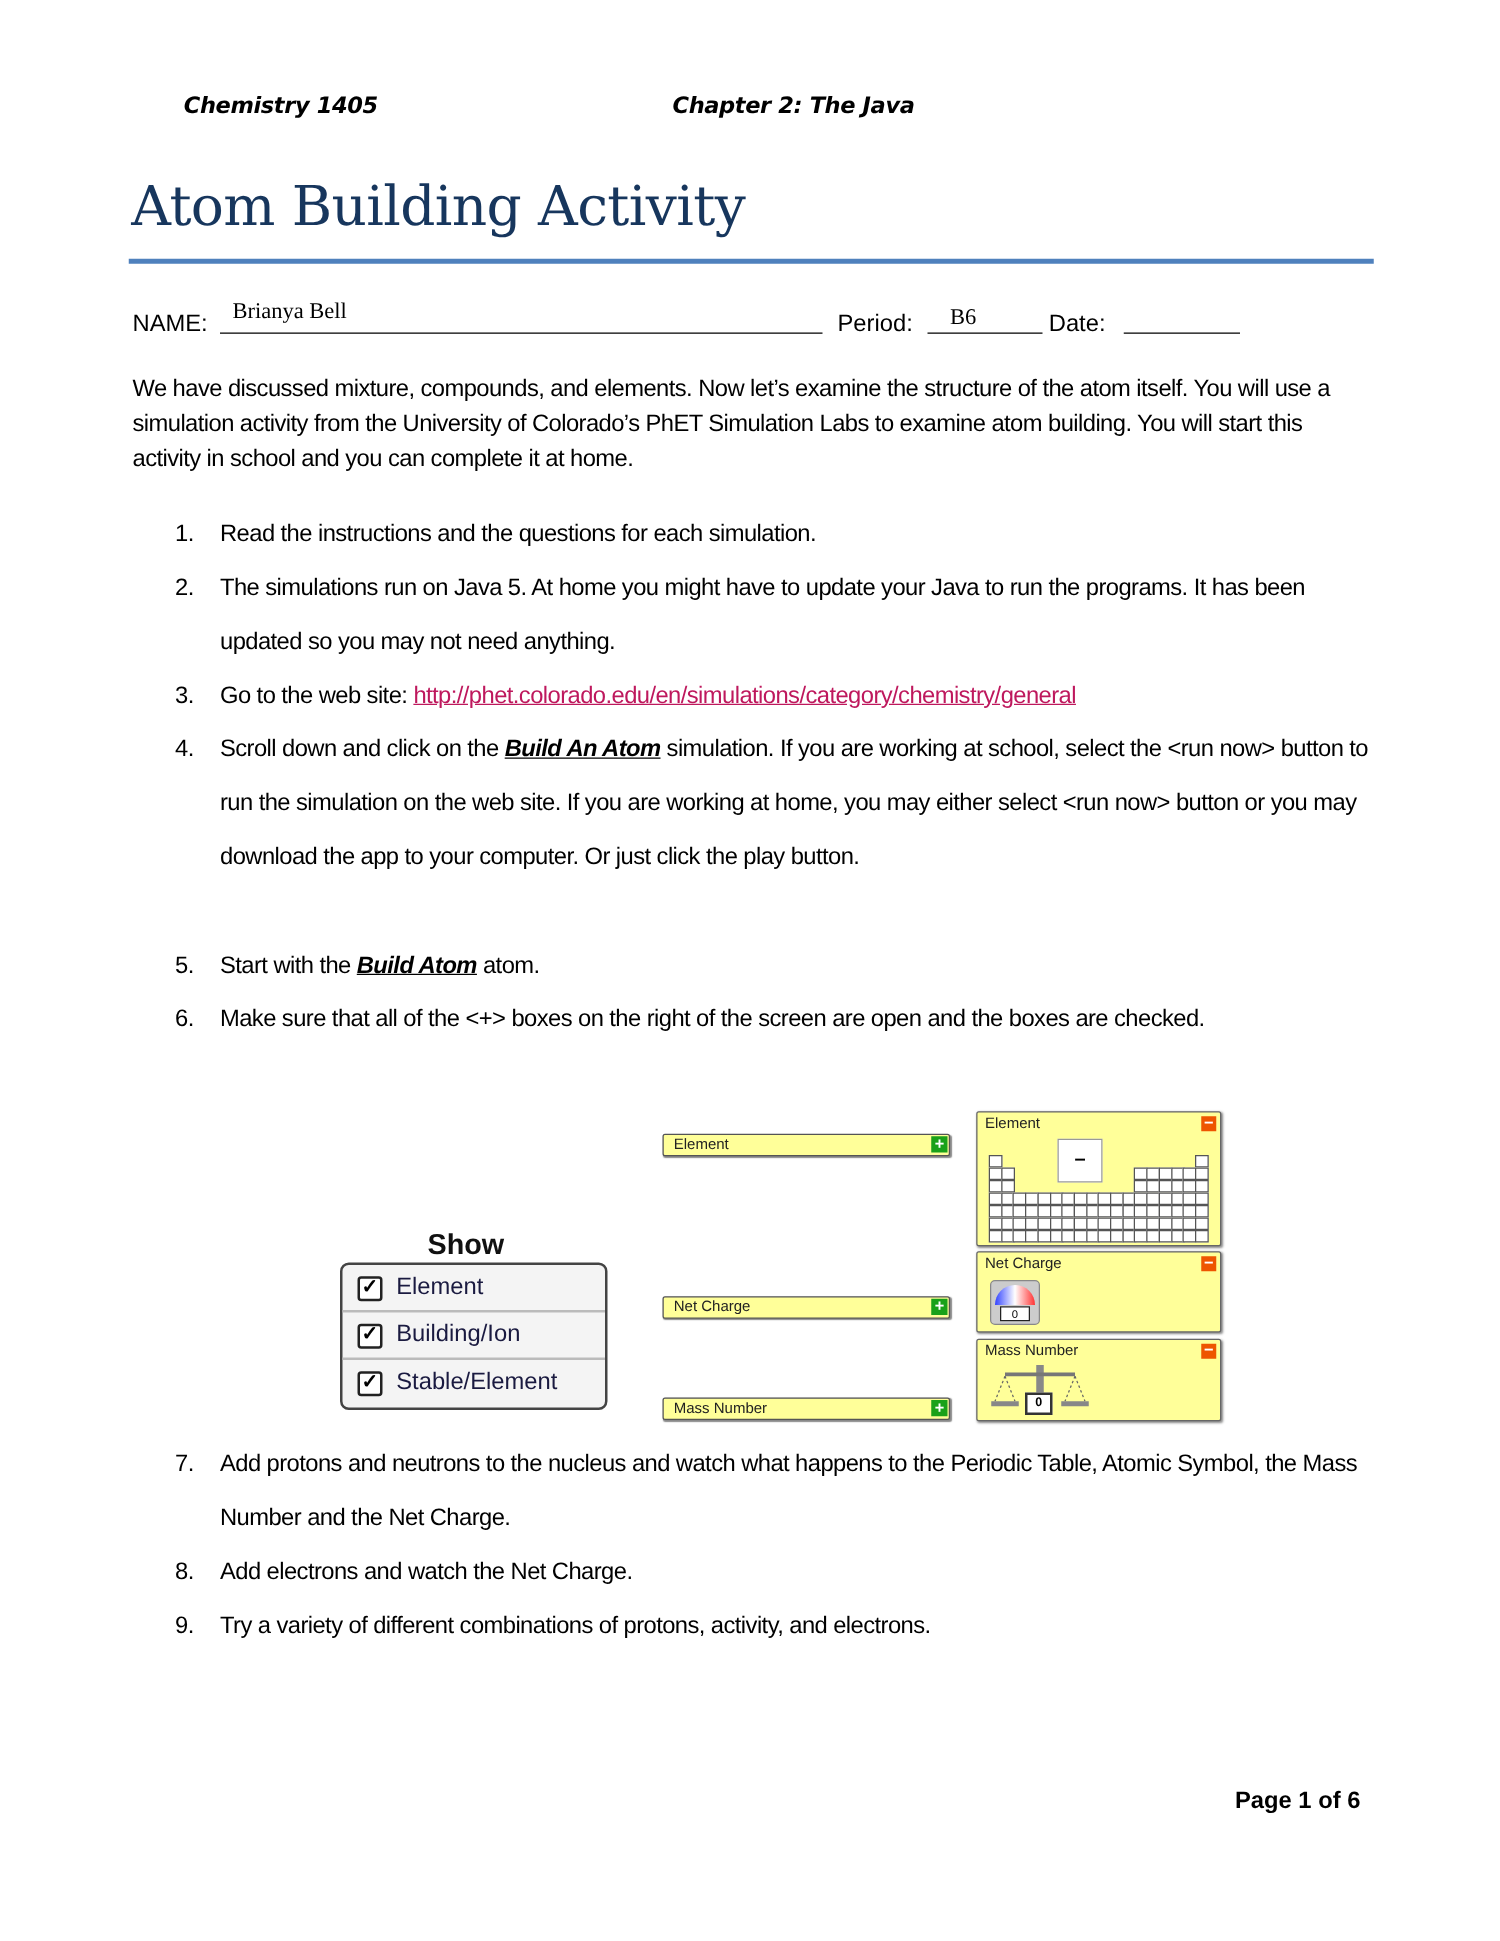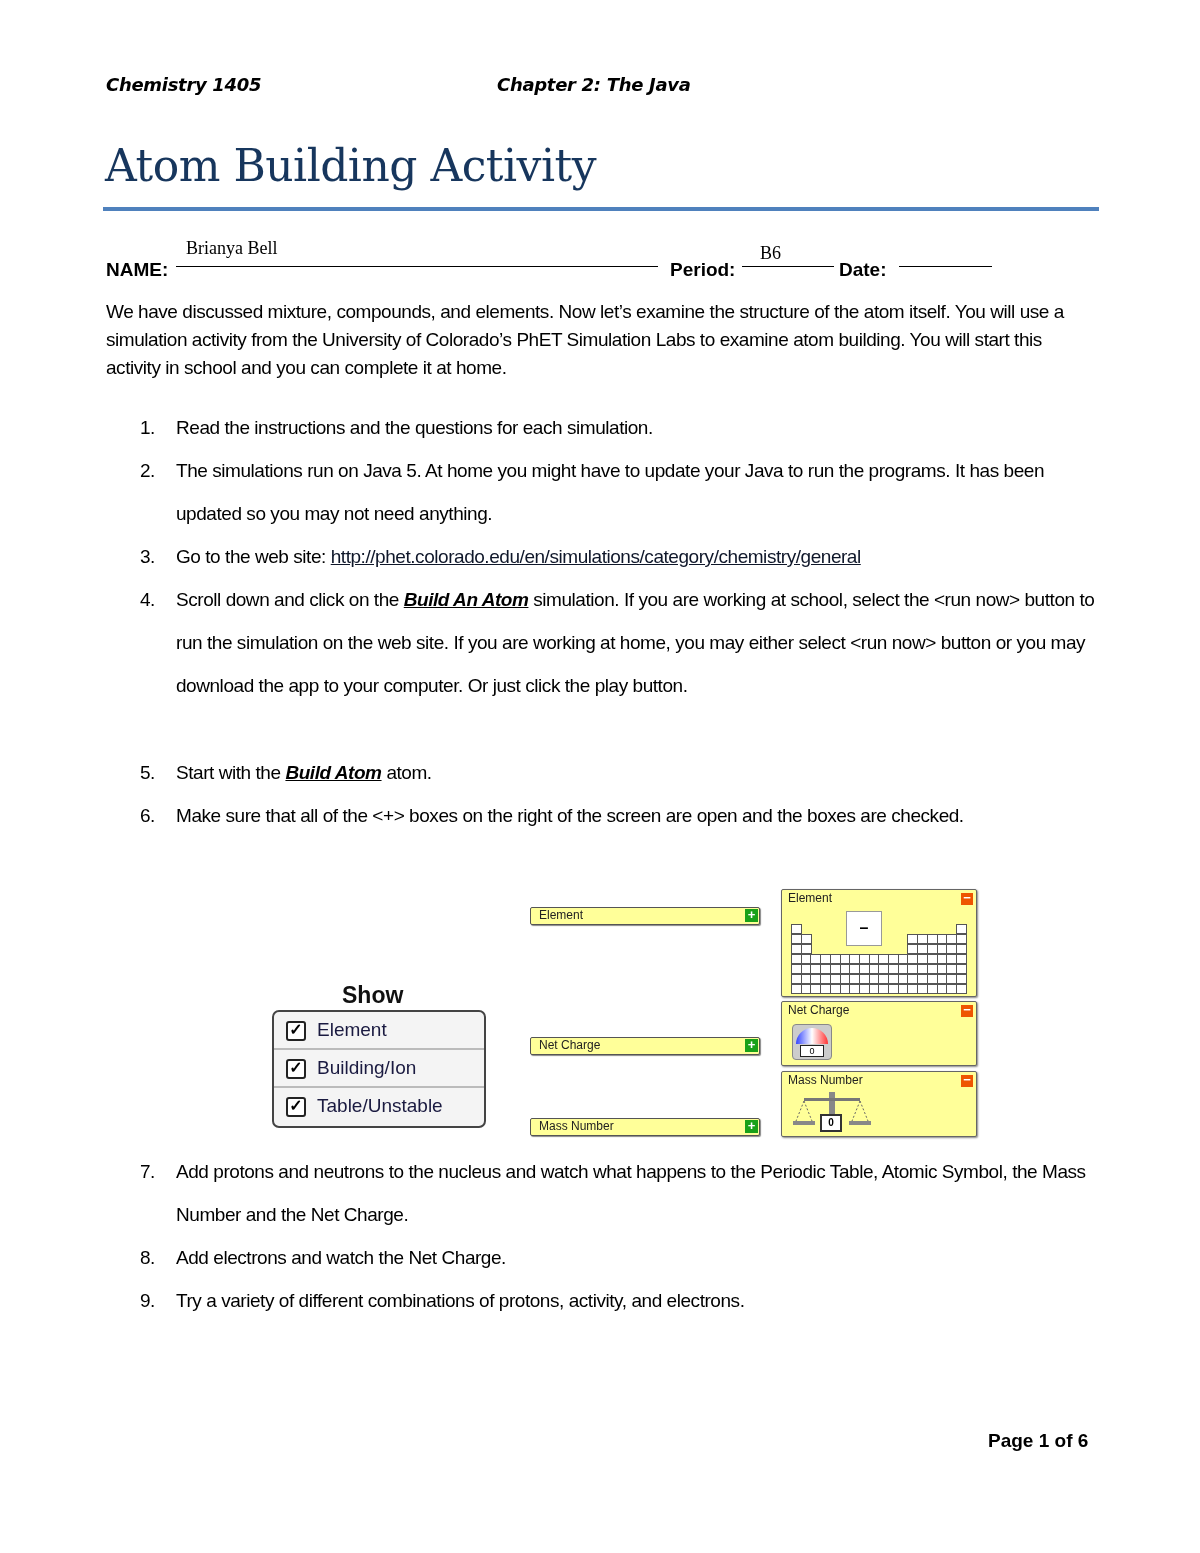--- a/index.html
+++ b/index.html
@@ -1,36 +1,36 @@
 <!DOCTYPE html>
 <html><head>
 <meta charset="utf-8">
 <style>
   html, body { margin: 0; padding: 0; background: #ffffff; }
   body { width: 1200px; height: 1553px; position: relative; overflow: hidden;
          font-family: "Liberation Sans", sans-serif; color: #000; }
   .hdr { position: absolute; top: 74px; font-family: "DejaVu Sans", sans-serif;
-         font-style: italic; font-weight: bold; font-size: 18px; letter-spacing: -0.3px; }
+         font-style: italic; font-weight: bold; font-size: 18px; letter-spacing: -0.3px; margin-left: 41px; }
   .title { position: absolute; left: 105px; top: 140px; font-family: "DejaVu Serif", serif;
            font-size: 44px; color: #17365d; letter-spacing: -0.5px; }
   .title-rule { position: absolute; left: 103px; top: 207px; width: 996px; height: 4px; background: #4f81bd; }
   .namerow { position: absolute; top: 240px; left: 106px; width: 1000px; height: 34px;
              font-family: "Liberation Sans Narrow","Liberation Sans", sans-serif; font-size: 19px; }
-  .lbl { position: absolute; top: 19px; font-weight: bold; }
+  .lbl { position: absolute; top: 9px; font-weight: normal; }
   .line { position: absolute; top: 26px; height: 1px; background: #000; }
   .hand { position: absolute; font-family: "Liberation Serif", serif; font-size: 18px; }
   .intro { position: absolute; left: 106px; top: 298px; width: 990px;
            font-size: 19px; line-height: 28px; letter-spacing: -0.45px; }
   .steps { position: absolute; left: 106px; width: 990px; font-size: 19px; letter-spacing: -0.45px; }
   .step { position: absolute; left: 0; width: 990px; line-height: 43px; }
   .num { position: absolute; left: 34px; width: 30px; }
   .txt { position: absolute; left: 70px; width: 920px; }
   .bi { font-weight: bold; font-style: italic; text-decoration: underline; }
   .b { font-weight: normal; }
-  a.link { color: #0f172a; text-decoration: underline; }
+  a.link { color: #be185d; text-decoration: underline; }
   
   .show-title { position: absolute; left: 342px; top: 982px; font-size: 23px; font-weight: bold; color: #111; }
   .show-box { position: absolute; left: 272px; top: 1010px; width: 210px; height: 114px;
               border: 2px solid #444; border-radius: 7px; background: #f4f4f4; }
   .show-row { position: absolute; left: 0; width: 210px; height: 36px; }
   .show-row.sep { border-top: 2px solid #bbb; }
   .cb { position: absolute; left: 12px; top: 9px; width: 16px; height: 16px; border: 2px solid #222;
         border-radius: 3px; background: #fff; font-size: 16px; line-height: 14px; text-align: center; font-weight: bold; }
   .show-lbl { position: absolute; left: 43px; top: 7px; font-size: 19px; color: #1a1a40; }
   
@@ -114,21 +114,21 @@
   <div class="show-row" style="top:0">
     <span class="cb">✓</span>
     <span class="show-lbl">Element</span>
   </div>
   <div class="show-row sep" style="top:36px">
     <span class="cb">✓</span>
     <span class="show-lbl">Building/Ion</span>
   </div>
   <div class="show-row sep" style="top:74px">
     <span class="cb">✓</span>
-    <span class="show-lbl">Table/Unstable</span>
+    <span class="show-lbl">Stable/Element</span>
   </div>
 </div>
 
 <div class="ybar" style="top:907px">
   <span class="ybar-lbl">Element</span>
   <span class="plus">+</span>
 </div>
 <div class="ybar" style="top:1037px">
   <span class="ybar-lbl">Net Charge</span>
   <span class="plus">+</span>

